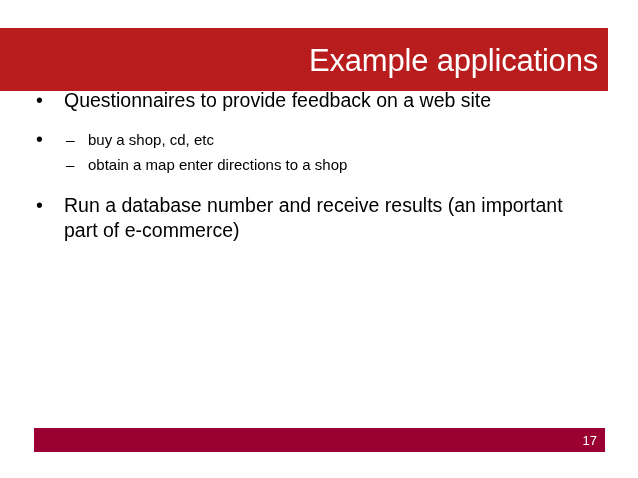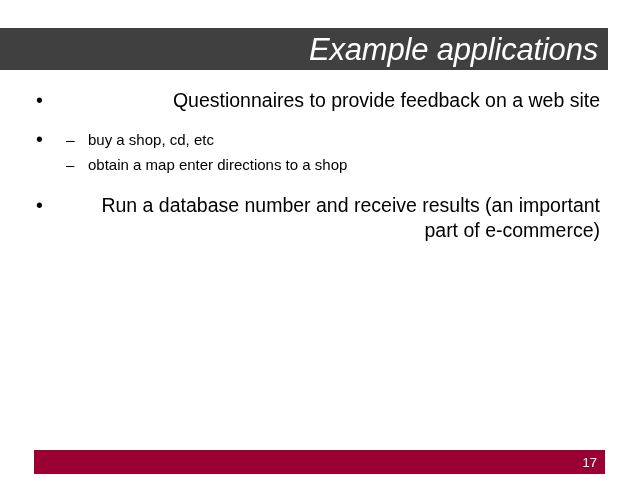--- a/index.html
+++ b/index.html
@@ -21,24 +21,23 @@
     height: 478px;
     background: #ffffff;
   }
 
   
   .title-band {
     position: absolute;
     left: 0;
     top: 28px;
     width: 608px;
-    height: 42px;
-    background: #404040;
+    height: 63px;
+    background: #b91c1c;
     box-sizing: border-box;
-    font-style: italic;
   }
   .title-text {
     position: absolute;
     right: 10px;
     top: 50%;
     transform: translateY(-50%);
     color: #ffffff;
     font-size: 31px;
     font-weight: normal;
     line-height: 1;
@@ -67,21 +66,20 @@
     position: absolute;
     left: 36px;
     top: 0;
     width: 14px;
     line-height: 25px;
     font-size: 19.5px;
     text-align: left;
   }
   .bullet .btxt {
     display: block;
-    text-align: right;
   }
 
   .sublist {
     margin: 0;
     padding: 0;
   }
   .subbullet {
     position: relative;
     color: #000000;
     font-size: 15px;
@@ -98,21 +96,21 @@
     line-height: 25px;
     font-size: 15px;
   }
 
   .gap-before-last { height: 16px; }
 
   
   .footer-bar {
     position: absolute;
     left: 34px;
-    top: 450px;
+    top: 428px;
     width: 571px;
     height: 24px;
     background: #9b0033;
   }
   .page-number {
     position: absolute;
     right: 8px;
     top: 50%;
     transform: translateY(-50%);
     color: #ffffff;

